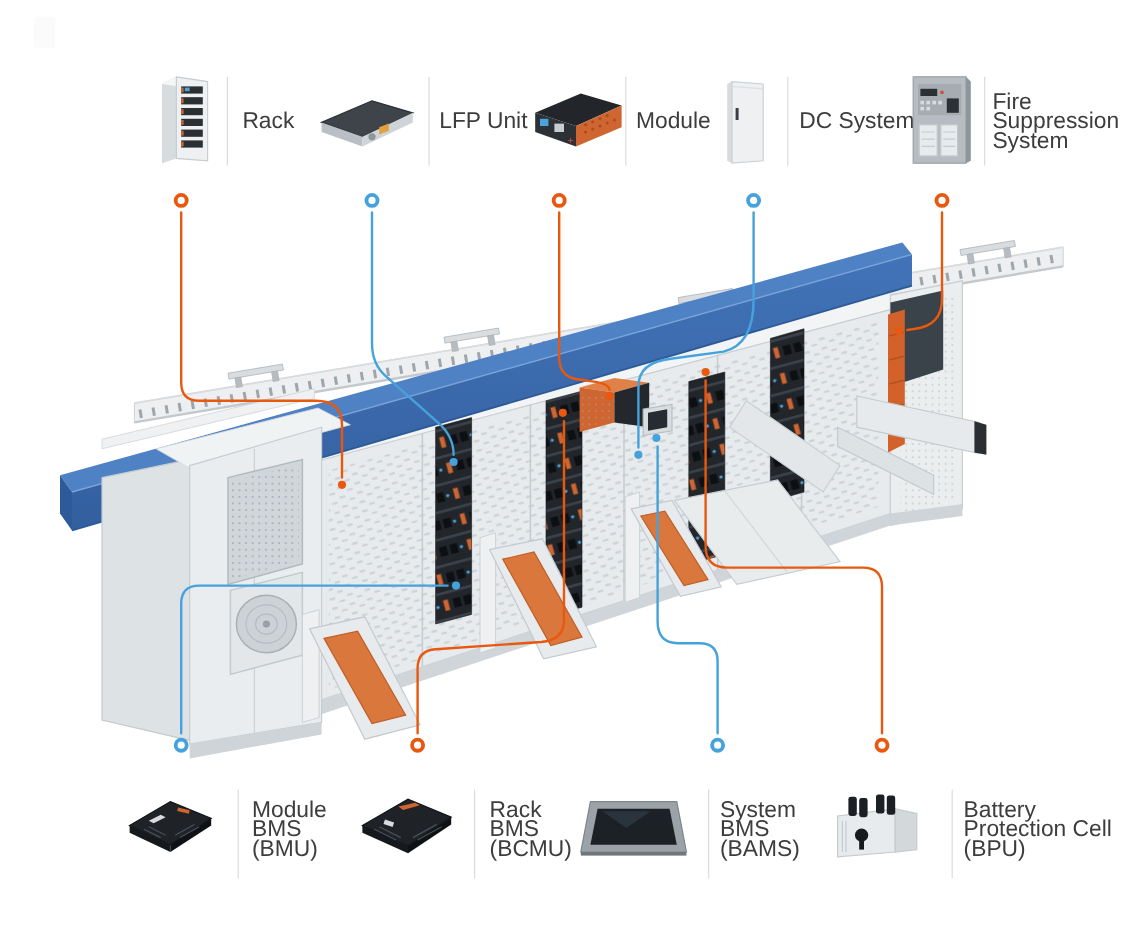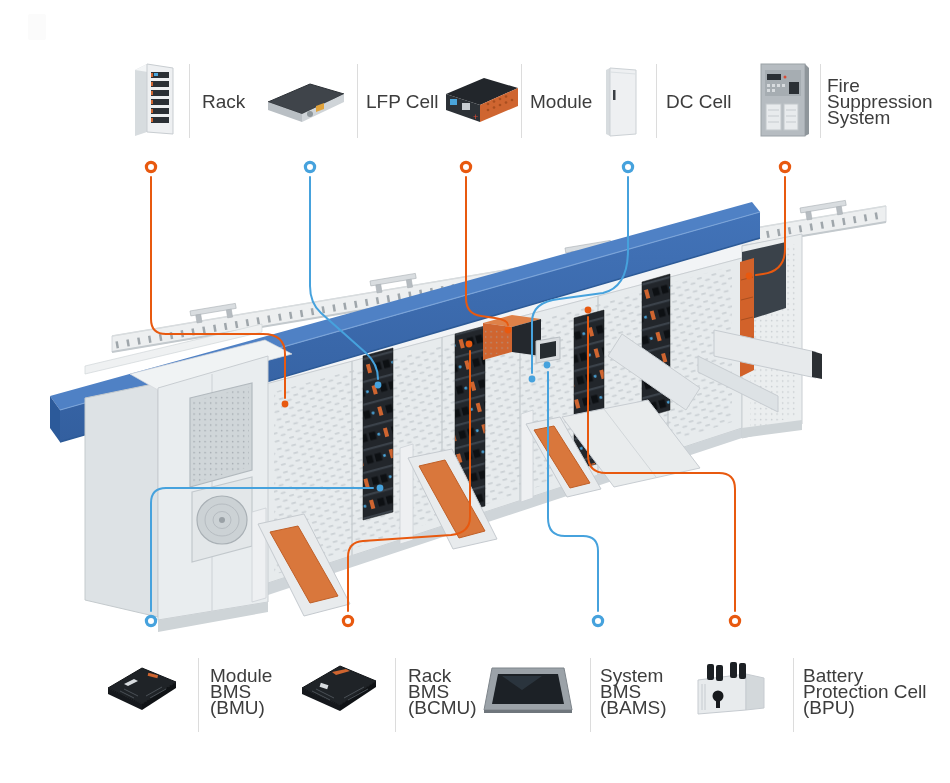--- a/index.html
+++ b/index.html
@@ -257,21 +257,21 @@
     <div class="legend-label" style="left:202px;top:94px">Rack</div>
 
     <svg class="thumb" style="left:262px;top:76px" width="86" height="52">
       <polygon points="6,26 48,8 82,18 40,38" fill="#3f444a" stroke="#2c3136"></polygon>
       <polygon points="6,26 40,38 40,46 6,34" fill="#b9bfc4"></polygon>
       <polygon points="40,38 82,18 82,26 40,46" fill="#cfd4d8"></polygon>
       <polygon points="54,30 62,27 62,33 54,36" fill="#e0a23a"></polygon>
       <circle cx="48" cy="38" r="3" fill="#8f979c"></circle>
     </svg>
     <div class="legend-divider" style="left:357px;top:64px;height:74px"></div>
-    <div class="legend-label" style="left:366px;top:94px">LFP Cell</div>
+    <div class="legend-label" style="left:366px;top:94px">LFP Unit</div>
 
     <svg class="thumb" style="left:440px;top:72px" width="82" height="58">
       <polygon points="6,22 44,6 78,16 40,33" fill="#22262b"></polygon>
       <polygon points="6,22 40,33 40,50 6,38" fill="#2c3136"></polygon>
       <polygon points="40,33 78,16 78,34 40,50" fill="#cf6530"></polygon>
       <g fill="#a84e1f">
         <circle cx="48" cy="32" r="1.3"></circle>
           <circle cx="54" cy="29.5" r="1.3"></circle>
           <circle cx="60" cy="27" r="1.3"></circle>
         <circle cx="66" cy="24.5" r="1.3"></circle>
@@ -288,21 +288,21 @@
     <div class="legend-divider" style="left:521px;top:64px;height:74px"></div>
     <div class="legend-label" style="left:530px;top:94px">Module</div>
 
     <svg class="thumb" style="left:602px;top:62px" width="42" height="78">
       <polygon points="4,8 8,6 8,74 4,72" fill="#d7dcdf"></polygon>
       <polygon points="8,6 34,8 34,72 8,74" fill="#eef0f2" stroke="#ccd1d5"></polygon>
       <rect x="11" y="28" width="2.5" height="10" fill="#3a3f44"></rect>
       <line x1="8" y1="10" x2="34" y2="12" stroke="#dbe0e3" stroke-width="1"></line>
     </svg>
     <div class="legend-divider" style="left:656px;top:64px;height:74px"></div>
-    <div class="legend-label" style="left:666px;top:94px">DC Cell</div>
+    <div class="legend-label" style="left:666px;top:94px">DC System</div>
 
     <svg class="thumb" style="left:755px;top:60px" width="56" height="80">
       <rect x="6" y="4" width="44" height="72" fill="#b6bcc1" stroke="#9aa1a6"></rect>
       <polygon points="50,4 54,8 54,74 50,76" fill="#8f969b"></polygon>
       <rect x="10" y="10" width="36" height="26" fill="#a6adb2"></rect>
       <rect x="12" y="14" width="14" height="6" fill="#2b3035"></rect>
       <circle cx="30" cy="17" r="1.5" fill="#d84a34"></circle>
       <g fill="#d8dcdf">
         <rect x="12" y="24" width="3" height="3"></rect>
           <rect x="17" y="24" width="3" height="3"></rect>

